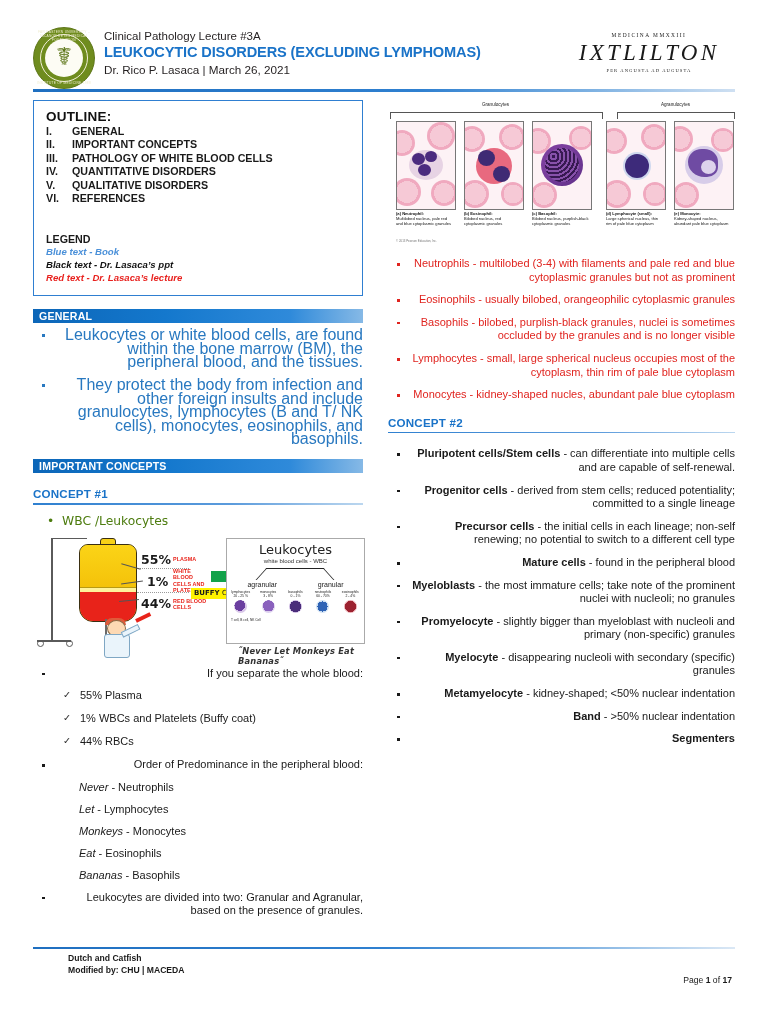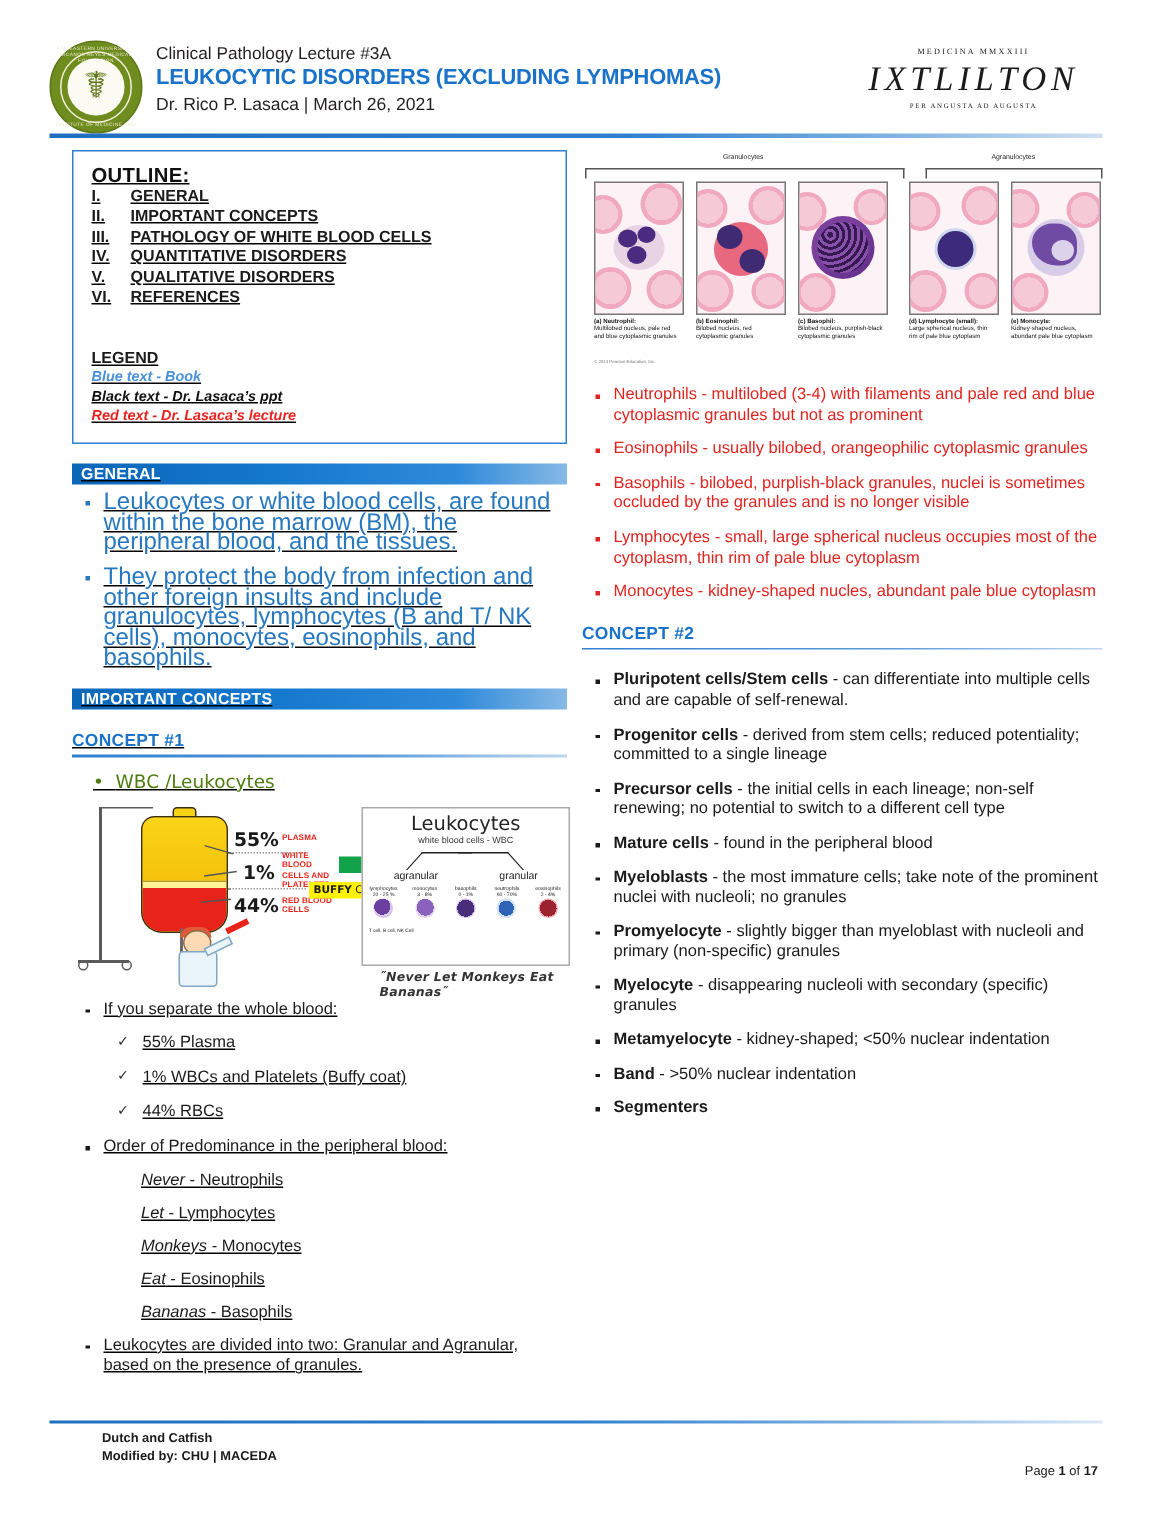--- a/index.html
+++ b/index.html
@@ -25,41 +25,41 @@
   .hdr-l3{font-size:11.7px;color:#231f20;line-height:15px;}
   .brand{position:absolute;right:33px;top:32px;width:172px;text-align:center;color:#1a1a1a;
          font-family:"Liberation Serif", serif;}
   .brand .b1{font-size:5.4px;letter-spacing:1.5px;}
   .brand .b2{font-size:23px;letter-spacing:3.2px;font-style:italic;line-height:27px;margin-top:1px;}
   .brand .b3{font-size:4.6px;letter-spacing:1.1px;margin-top:2px;}
   .hdr-rule{position:absolute;left:33px;top:89px;width:702px;height:3px;
       background:linear-gradient(to right,#1f6fc0 0%,#2f80d0 55%,#7fb2e2 80%,#cfe0f2 100%);}
 
   
-  .colL{position:absolute;left:48px;top:100px;width:330px;text-decoration:underline;}
+  .colL{position:absolute;left:33px;top:100px;width:330px;}
   .colR{position:absolute;left:388px;top:100px;width:347px;}
 
   
   .outline{border:1.6px solid #2f7fd1;padding:8px 10px 11px 12px;box-sizing:border-box;}
   .outline h2{margin:0 0 1px 0;font-size:13.5px;font-weight:bold;color:#111;letter-spacing:.2px;}
   .ol-row{display:flex;font-size:10.7px;font-weight:bold;color:#1a1a1a;line-height:13.4px;}
   .ol-num{width:26px;flex:0 0 26px;}
   .lg-title{font-size:10.7px;font-weight:bold;color:#1a1a1a;margin-top:27px;line-height:14px;}
   .lg-blue{font-size:9.6px;font-weight:bold;font-style:italic;color:#4a90d9;line-height:12.6px;}
   .lg-black{font-size:9.6px;font-weight:bold;font-style:italic;color:#111;line-height:12.6px;}
   .lg-red{font-size:9.6px;font-weight:bold;font-style:italic;color:#e8221f;line-height:12.6px;}
 
   
   .secbar{margin-top:13px;height:14px;line-height:14px;padding-left:6px;color:#fff;font-size:10.6px;
           font-weight:bold;letter-spacing:.2px;
           background:linear-gradient(to right,#0c66b8 0%,#1478cd 40%,#2f8ada 78%,#86b9e6 100%);}
 
   
   ul.bl{list-style:none;margin:5px 0 0 0;padding:0;}
-  ul.bl li{position:relative;padding-left:21px;margin-bottom:9px;line-height:13.6px;}
+  ul.bl li{position:relative;padding-left:21px;margin-bottom:9px;line-height:13.6px;text-align:right;}
   ul.bl li:before{content:"";position:absolute;left:9px;top:6px;width:2.6px;height:2.6px;background:currentColor;}
   .blue-txt{color:#2878c0;font-size:16px;}
   .red-txt{color:#e0241f;font-size:11px;}
   .blk-txt{color:#1a1a1a;font-size:11px;}
   .blk-txt b{font-weight:bold;}
 
   
   .concept{margin-top:14px;}
   .concept .ch{font-size:11.6px;font-weight:bold;color:#1a73c8;letter-spacing:.2px;padding-bottom:3px;}
   .concept .cl{height:1.6px;background:linear-gradient(to right,#2f80d0 0%,#5b9bdc 60%,#bcd7ef 100%);}

